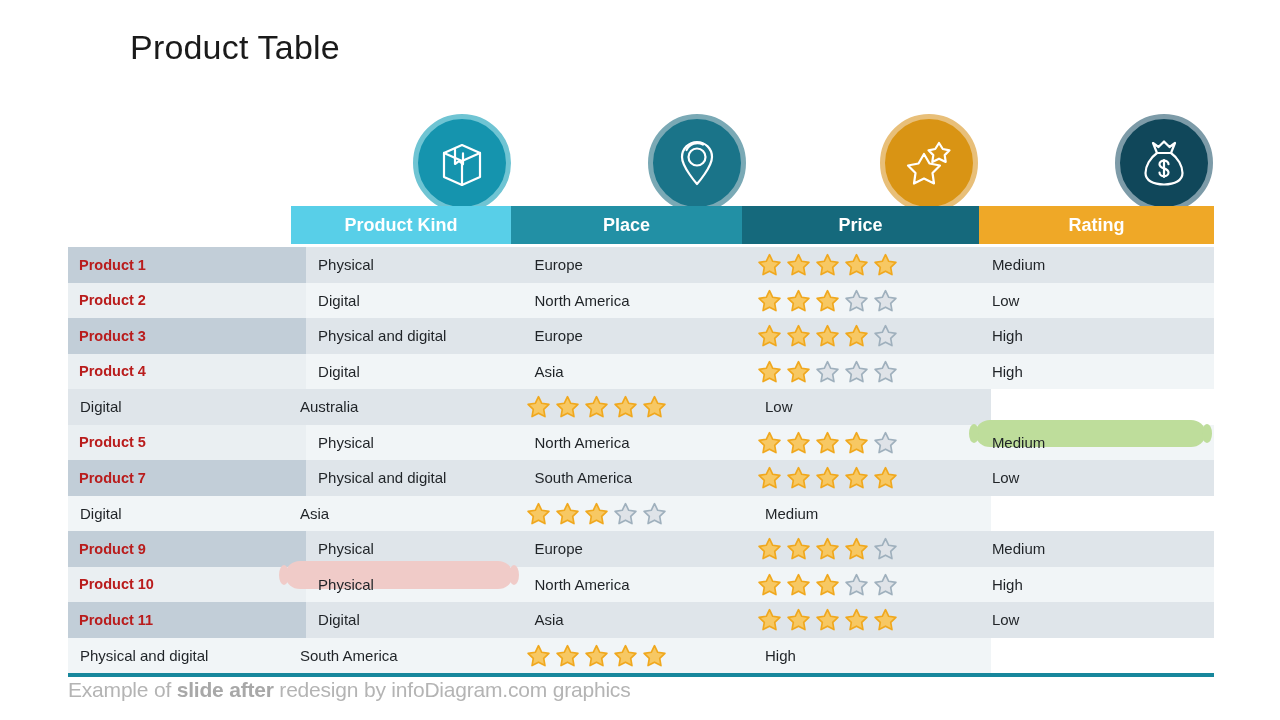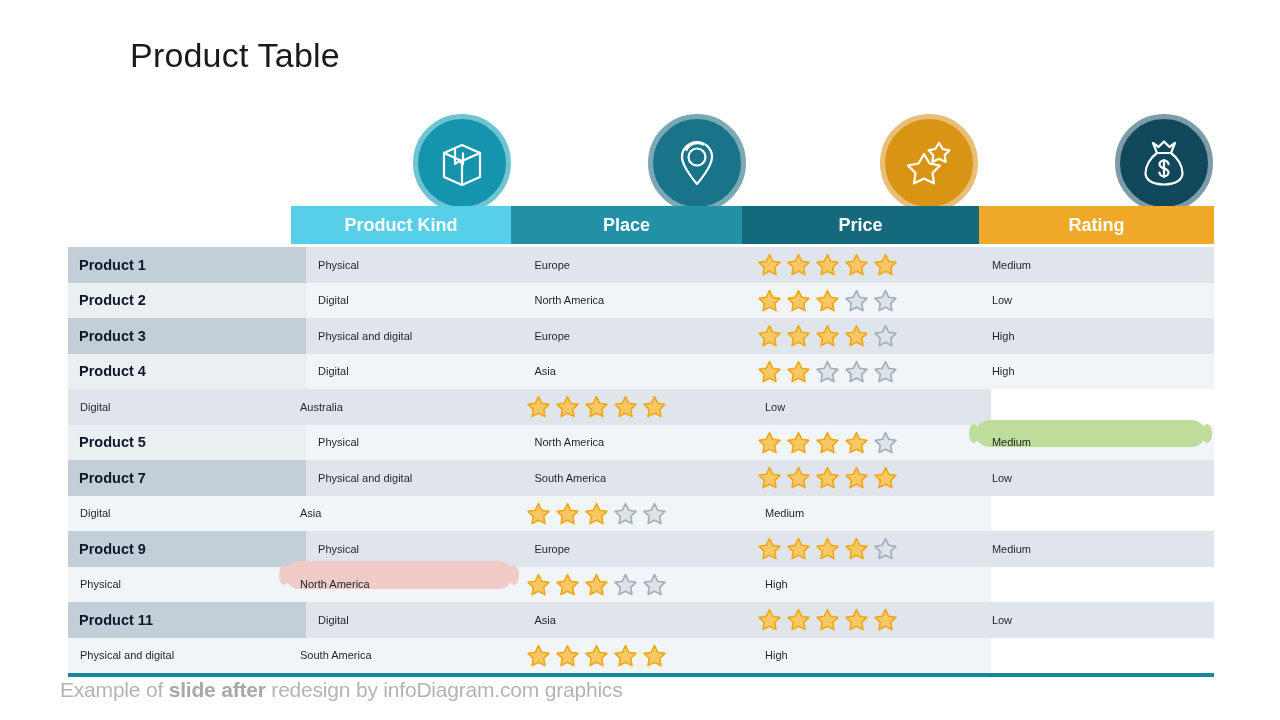--- a/index.html
+++ b/index.html
@@ -12,21 +12,21 @@
     background: #ffffff;
     font-family: "Liberation Sans", sans-serif;
     overflow: hidden;
     position: relative;
   }
 
   
   #slide-title {
     position: absolute;
     left: 130px;
-    top: 36px;
+    top: 28px;
     font-size: 34px;
     font-weight: 400;
     color: #1a1a1a;
     letter-spacing: 0.2px;
     white-space: nowrap;
   }
 
   
   .icon-circle {
     position: absolute;
@@ -73,29 +73,29 @@
 
   .trow {
     display: flex;
     height: 35.5px;
     align-items: stretch;
   }
   .cell {
     display: flex;
     align-items: center;
     box-sizing: border-box;
-    font-size: 11px;
+    font-size: 15px;
     color: #1f2327;
   }
   .c-name {
     width: 242px;
     padding-left: 11px;
     font-weight: bold;
     font-size: 14.5px;
-    color: #0f172a;
+    color: #b91c1c;
   }
   .c-kind  { width: 220px; padding-left: 12px; }
   .c-place { width: 231px; padding-left: 12px; }
   .c-rate  { width: 235px; padding-left: 7px; }
   .c-price { width: 237px; padding-left: 11px; }
 
   
   .trow.odd  .c-name { background: #c2ced8; }
   .trow.even .c-name { background: #eaeff2; }
   .trow.odd  .c-kind, .trow.odd  .c-place,
@@ -140,21 +140,21 @@
     border-radius: 50%;
   }
   .marker::before { left: -7px; }
   .marker::after  { right: -7px; }
 
   .cell .hl-text { position: relative; z-index: 2; }
 
   
   #footer-note {
     position: absolute;
-    left: 60px;
+    left: 68px;
     top: 678px;
     font-size: 21px;
     color: #b4b4b4;
     white-space: nowrap;
     letter-spacing: -0.2px;
   }
   #footer-note b { color: #a8a8a8; font-weight: bold; }
 </style>
 </head>
 <body>
@@ -489,20 +489,23 @@
             <svg width="25" height="25" viewBox="0 0 24 24">
               <path d="M12 2.6 L15.1 8.9 L22 9.9 L17 14.8 L18.2 21.7 L12 18.4 L5.8 21.7 L7 14.8 L2 9.9 L8.9 8.9 Z" fill="#dfe3e8" stroke="#9fb0bd" stroke-width="1.6" stroke-linejoin="round"></path>
             </svg>
           </div>
         </div>
         <div class="cell c-price">
           <span class="hl-text">Medium</span>
         </div>
       </div>
       <div class="trow even">
+        <div class="cell c-name">
+          <span class="hl-text">Product 10</span>
+        </div>
         <div class="cell c-kind">
           <span class="hl-text">Physical</span>
         </div>
         <div class="cell c-place">
           <span class="hl-text">North  America</span>
         </div>
         <div class="cell c-rate">
           <div class="stars">
             <svg width="25" height="25" viewBox="0 0 24 24">
               <path d="M12 2.6 L15.1 8.9 L22 9.9 L17 14.8 L18.2 21.7 L12 18.4 L5.8 21.7 L7 14.8 L2 9.9 L8.9 8.9 Z" fill="#f7c863" stroke="#f0a81e" stroke-width="1.6" stroke-linejoin="round"></path>

